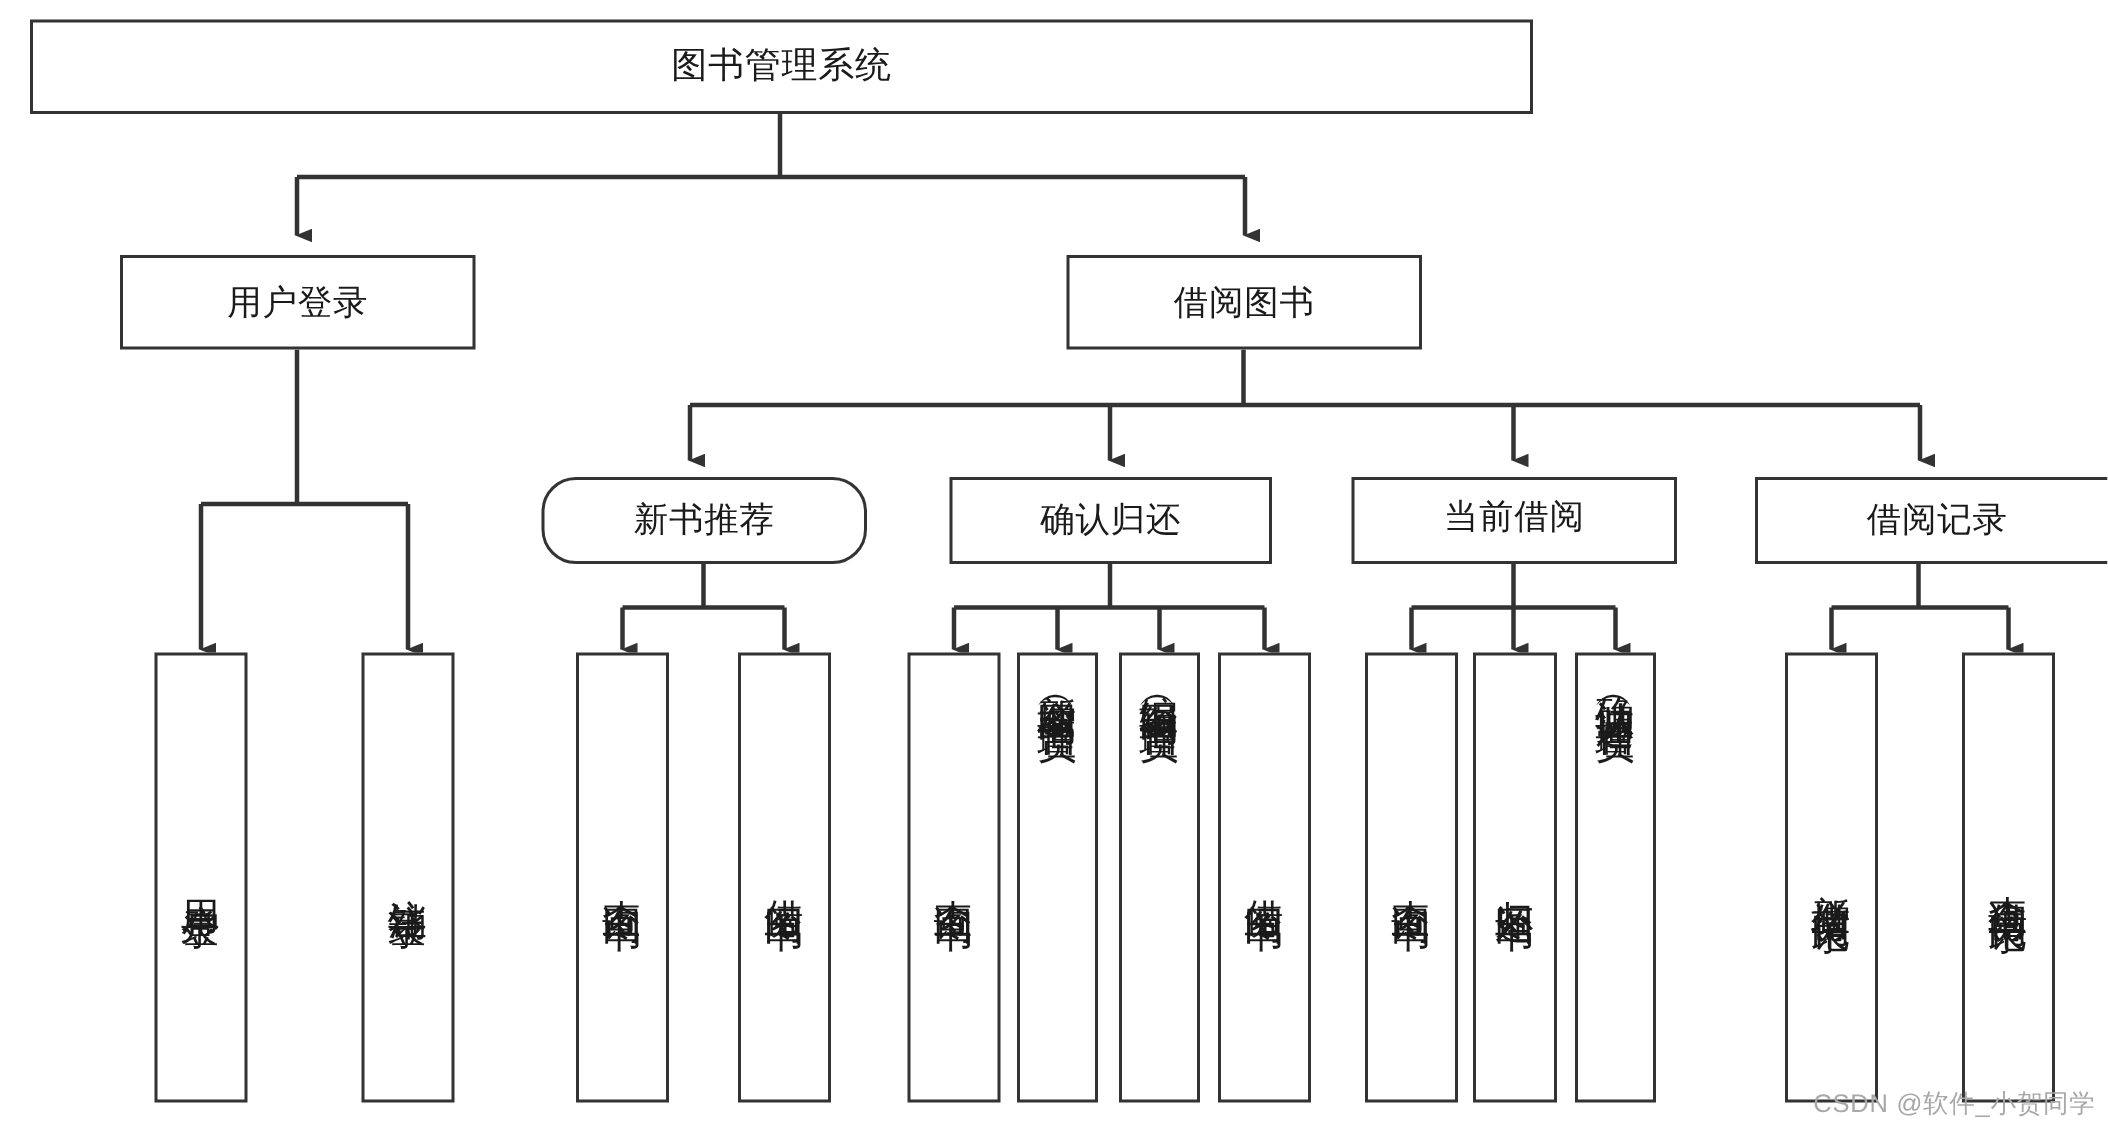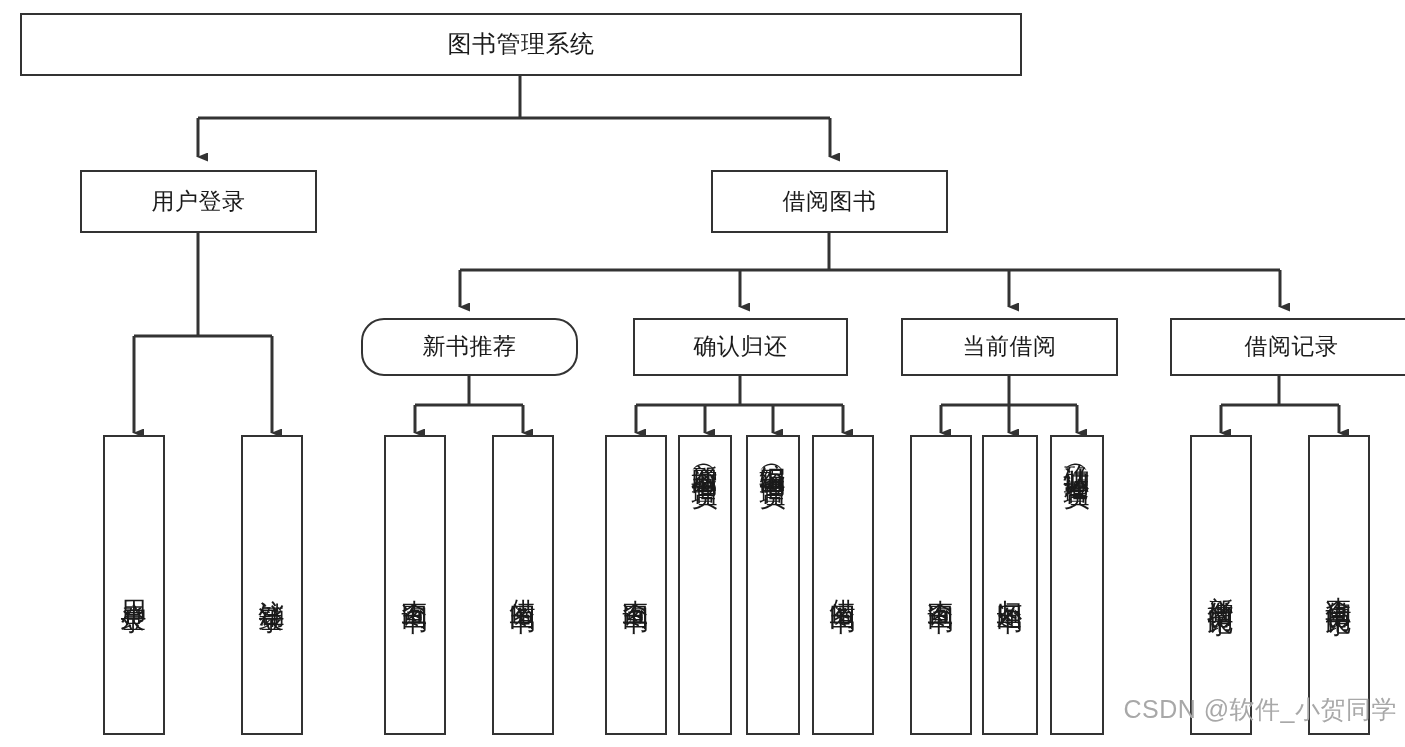--- a/index.html
+++ b/index.html
@@ -63,22 +63,22 @@
     margin-top: auto;
     margin-bottom: auto;
   }
   .node.vert.tall .label {
     margin-top: 6px;
     margin-bottom: auto;
   }
   .watermark {
     position: absolute;
     right: 8px;
-    bottom: 21px;
-    font-size: 25px;
+    bottom: 0;
+    font-size: 17px;
     color: #a8a8a8;
     letter-spacing: 0.5px;
     z-index: 5;
     white-space: nowrap;
   }
 </style>
 </head>
 <body>
 
 <div id="canvas">
@@ -144,21 +144,21 @@
   <div class="node horiz" style="left:711px; top:170px; width:237px; height:63px;">
     <span class="label">借阅图书</span>
   </div>
 
   <div class="node horiz" style="left:361px; top:318px; width:217px; height:58px;border-radius:23px;">
     <span class="label">新书推荐</span>
   </div>
   <div class="node horiz" style="left:633px; top:318px; width:215px; height:58px;">
     <span class="label">确认归还</span>
   </div>
-  <div class="node horiz" style="left:901px; top:318px; width:217px; height:58px;">
+  <div class="node horiz" style="left:901px; top:318px; width:217px; height:58px;font-family:Liberation Mono, monospace;">
     <span class="label">当前借阅</span>
   </div>
   <div class="node horiz" style="left:1170px; top:318px; width:243px; height:58px;">
     <span class="label">借阅记录</span>
   </div>
 
   <div class="node vert" style="left:103px; top:435px; width:62px; height:300px;">
     <span class="label">用户登录</span>
   </div>
   <div class="node vert" style="left:241px; top:435px; width:62px; height:300px;">

